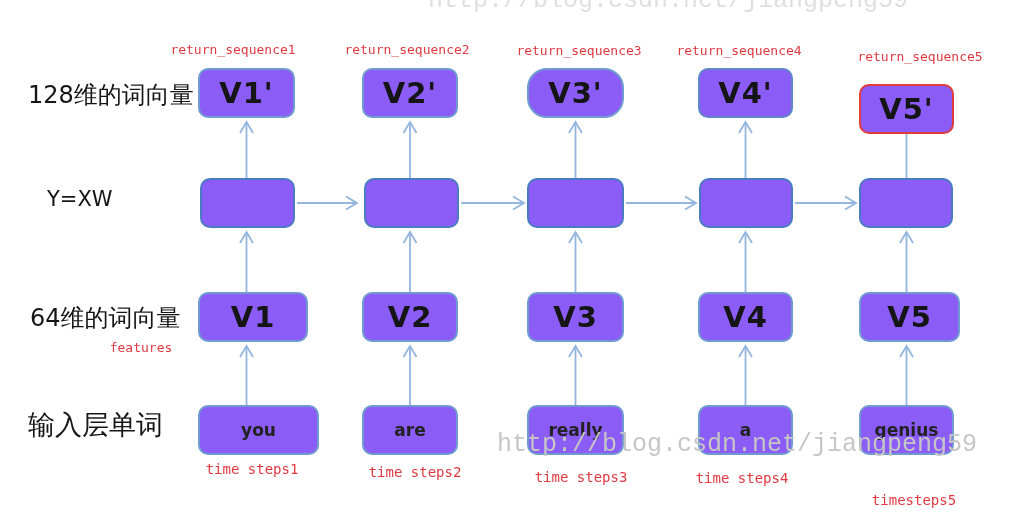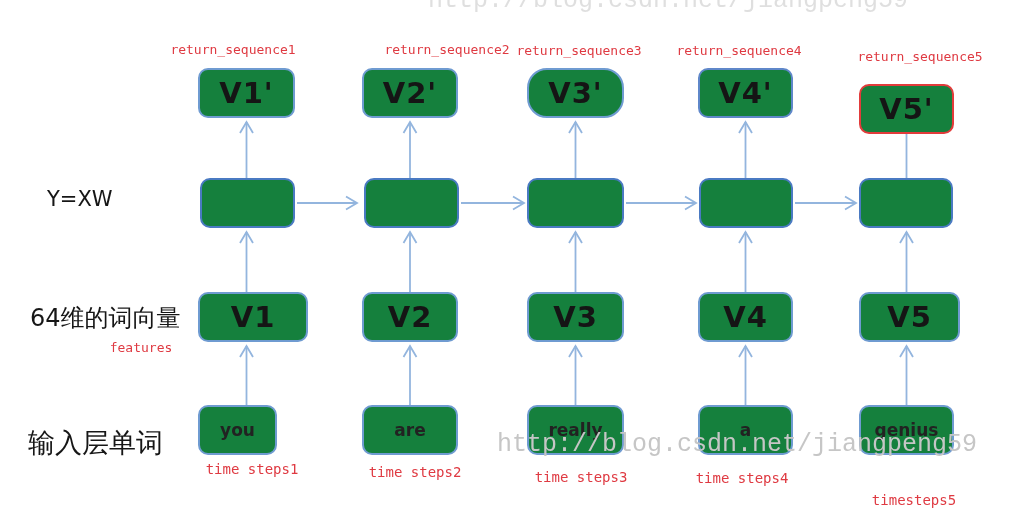--- a/index.html
+++ b/index.html
@@ -2,21 +2,21 @@
 <html style="--blue: #6f9bd1; --blue4: #5f87c9; --hidblue: #4a7ac2; --redbox: #e23b3b; --redlbl: #df3a42; --wm: #c6c6c6;"><head>
 <meta charset="utf-8">
 <style>
   html,body{margin:0;padding:0;background:#ffffff;}
   .canvas{
     position:relative;width:1026px;height:529px;background:#ffffff;
     overflow:hidden;font-family:"DejaVu Sans","Liberation Sans",sans-serif;
   }
   #arrows{position:absolute;left:0;top:0;z-index:1;}
   .box{
-    position:absolute;height:50px;background:#15803d;
+    position:absolute;height:50px;background:#8b5cf6;
     border:2px solid var(--blue,#6f9bd1);border-radius:10px;
     display:flex;align-items:center;justify-content:center;
     box-sizing:border-box;z-index:2;color:#151515;
   }
   .box.out,.box.feat{font-size:29px;font-weight:600;letter-spacing:1px;}
   .box.hid{border-color:var(--hidblue,#4a7ac2);}
   .box.word{font-size:17px;font-weight:700;color:#222;}
   .box.highlight{border-color:var(--redbox,#e23b3b);border-width:2.5px;margin-top:16px;}
   .lbl{position:absolute;color:#161616;white-space:nowrap;z-index:3;}
   .red-lbl{
@@ -59,27 +59,28 @@
         <line x1="906.5" y1="405" x2="906.5" y2="346" stroke="#93b5de" stroke-width="1.8" marker-end="url(#ah)"></line>
         <line x1="906.5" y1="292" x2="906.5" y2="232" stroke="#93b5de" stroke-width="1.8" marker-end="url(#ah)"></line>
         <line x1="906.5" y1="178" x2="906.5" y2="122" stroke="#93b5de" stroke-width="1.8" marker-end="url(#ah)"></line>
         <line x1="297" y1="203" x2="357" y2="203" stroke="#93b5de" stroke-width="1.8" marker-end="url(#ah)"></line>
         <line x1="461" y1="203" x2="524" y2="203" stroke="#93b5de" stroke-width="1.8" marker-end="url(#ah)"></line>
         <line x1="626" y1="203" x2="696" y2="203" stroke="#93b5de" stroke-width="1.8" marker-end="url(#ah)"></line>
         <line x1="795" y1="203" x2="856" y2="203" stroke="#93b5de" stroke-width="1.8" marker-end="url(#ah)"></line>
       </g>
   </svg>
 
+  <div class="lbl" style="left:28px;top:79px;font-size:24px;">128维的词向量</div>
   <div class="lbl" style="left:47px;top:187px;font-size:21px;font-weight:500;">Y=XW</div>
   <div class="lbl" style="left:30px;top:302px;font-size:24px;">64维的词向量</div>
   <div class="red-lbl" style="left:141px;top:340px;">features</div>
-  <div class="lbl" style="left:28px;top:425px;font-size:27px;">输入层单词</div>
+  <div class="lbl" style="left:28px;top:407px;font-size:27px;">输入层单词</div>
 
   <div class="red-lbl" style="left:233px;top:42px;">return_sequence1</div>
-  <div class="red-lbl" style="left:407px;top:42px;margin-left:40px;">return_sequence2</div>
+  <div class="red-lbl" style="left:407px;top:42px;">return_sequence2</div>
   <div class="red-lbl" style="left:579px;top:43px;">return_sequence3</div>
   <div class="red-lbl" style="left:739px;top:43px;">return_sequence4</div>
   <div class="red-lbl" style="left:920px;top:49px;">return_sequence5</div>
 
   <div class="box out" style="left:198px;top:68px;width:97px;">V1'</div>
   <div class="box out" style="left:362px;top:68px;width:96px;">V2'</div>
   <div class="box out" style="left:527px;top:68px;width:97px;border-radius:20px;">V3'</div>
   <div class="box out" style="left:698px;top:68px;width:95px;border-color:var(--blue4,#5f87c9);">V4'</div>
   <div class="box out highlight" style="left:859px;top:68px;width:95px;">V5'</div>
 
@@ -88,21 +89,21 @@
   <div class="box hid" style="left:527px;top:178px;width:97px;"></div>
   <div class="box hid" style="left:699px;top:178px;width:94px;"></div>
   <div class="box hid" style="left:859px;top:178px;width:94px;"></div>
 
   <div class="box feat" style="left:198px;top:292px;width:110px;">V1</div>
   <div class="box feat" style="left:362px;top:292px;width:96px;">V2</div>
   <div class="box feat" style="left:527px;top:292px;width:97px;">V3</div>
   <div class="box feat" style="left:698px;top:292px;width:95px;">V4</div>
   <div class="box feat" style="left:859px;top:292px;width:101px;">V5</div>
 
-  <div class="box word" style="left:198px;top:405px;width:79px;">you</div>
+  <div class="box word" style="left:198px;top:405px;width:121px;">you</div>
   <div class="box word" style="left:362px;top:405px;width:96px;">are</div>
   <div class="box word" style="left:527px;top:405px;width:97px;">really</div>
   <div class="box word" style="left:698px;top:405px;width:95px;">a</div>
   <div class="box word" style="left:859px;top:405px;width:95px;">genius</div>
 
   <div class="red-lbl bottom" style="left:252px;top:461px;">time steps1</div>
   <div class="red-lbl bottom" style="left:415px;top:464px;">time steps2</div>
   <div class="red-lbl bottom" style="left:581px;top:469px;">time steps3</div>
   <div class="red-lbl bottom" style="left:742px;top:470px;">time steps4</div>
   <div class="red-lbl bottom" style="left:914px;top:492px;">timesteps5</div>

